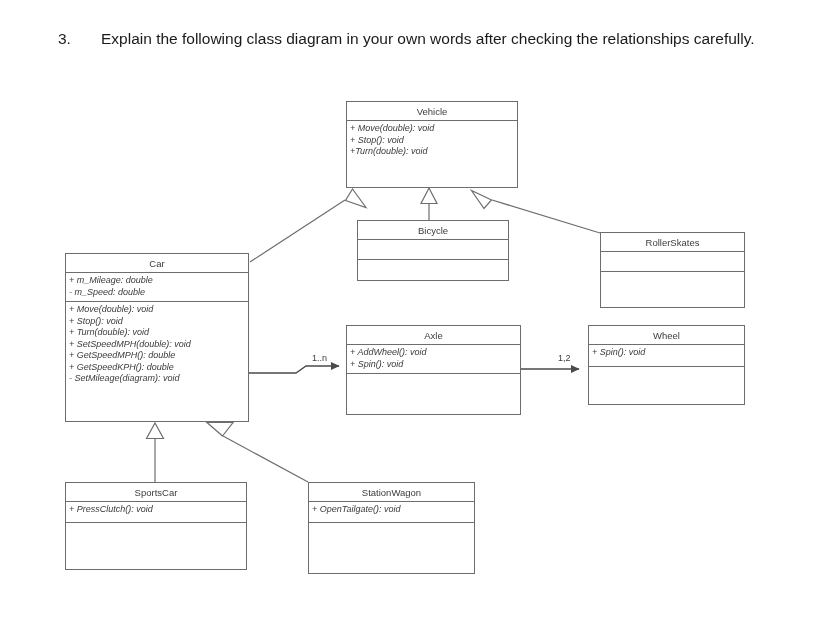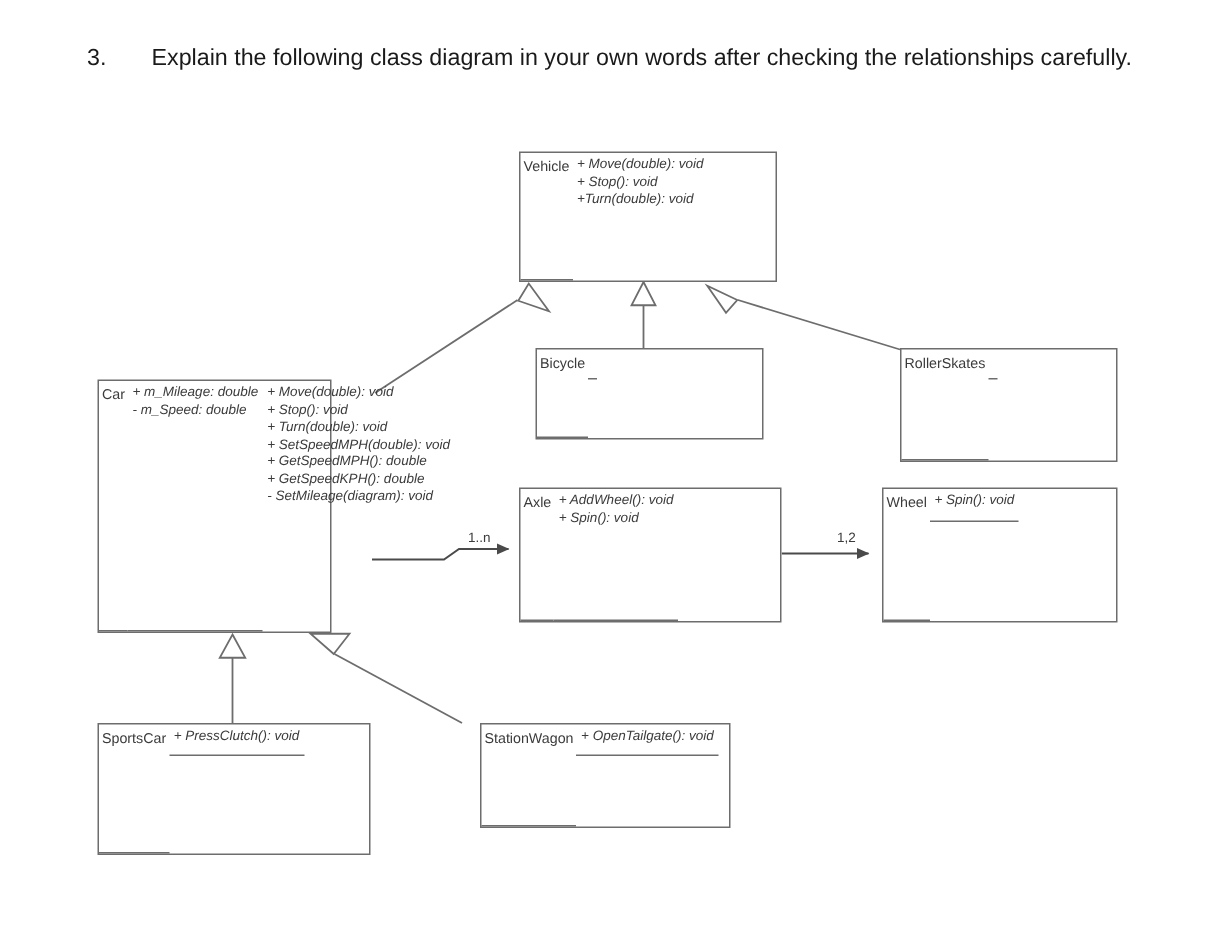--- a/index.html
+++ b/index.html
@@ -53,21 +53,21 @@
     pointer-events: none;
   }
 
   
   .uml-class {
     position: absolute;
     box-sizing: border-box;
     border: 1px solid #6d6d6d;
     background: #ffffff;
     display: flex;
-    flex-direction: row;
+    flex-direction: column;
     z-index: 2;
   }
   .uml-name {
     box-sizing: border-box;
     text-align: center;
     color: #3b3b3b;
     font-size: 9.5px;
     line-height: 11px;
     padding: 4px 2px 3px 2px;
     border-bottom: 1px solid #6d6d6d;
@@ -162,33 +162,33 @@
 
   <div class="uml-class" style="left:346px; top:101px; width:172px; height:87px;">
     <div class="uml-name">Vehicle</div>
     <div class="uml-compartment grow">
       <div class="uml-member">+ Move(double): void</div>
       <div class="uml-member">+ Stop(): void</div>
       <div class="uml-member">+Turn(double): void</div>
     </div>
   </div>
 
-  <div class="uml-class" style="left:357px; top:232px; width:152px; height:61px;">
+  <div class="uml-class" style="left:357px; top:220px; width:152px; height:61px;">
     <div class="uml-name">Bicycle</div>
     <div class="uml-compartment" style="height:20px;"></div>
     <div class="uml-compartment grow"></div>
   </div>
 
   <div class="uml-class" style="left:600px; top:232px; width:145px; height:76px;">
     <div class="uml-name">RollerSkates</div>
     <div class="uml-compartment" style="height:20px;"></div>
     <div class="uml-compartment grow"></div>
   </div>
 
-  <div class="uml-class" style="left:65px; top:253px; width:156px; height:169px;justify-content:space-between;">
+  <div class="uml-class" style="left:65px; top:253px; width:184px; height:169px;justify-content:space-between;">
     <div class="uml-name">Car</div>
     <div class="uml-compartment">
       <div class="uml-member">+ m_Mileage: double</div>
       <div class="uml-member">-  m_Speed: double</div>
     </div>
     <div class="uml-compartment grow">
       <div class="uml-member">+ Move(double): void</div>
       <div class="uml-member">+ Stop(): void</div>
       <div class="uml-member">+ Turn(double): void</div>
       <div class="uml-member">+ SetSpeedMPH(double): void</div>
@@ -200,37 +200,37 @@
 
   <div class="uml-class" style="left:346px; top:325px; width:175px; height:90px;">
     <div class="uml-name">Axle</div>
     <div class="uml-compartment">
       <div class="uml-member">+ AddWheel(): void</div>
       <div class="uml-member">+ Spin(): void</div>
     </div>
     <div class="uml-compartment grow"></div>
   </div>
 
-  <div class="uml-class" style="left:588px; top:325px; width:157px; height:90px;">
+  <div class="uml-class" style="left:588px; top:325px; width:157px; height:80px;">
     <div class="uml-name">Wheel</div>
     <div class="uml-compartment" style="height:22px;">
       <div class="uml-member">+ Spin(): void</div>
     </div>
     <div class="uml-compartment grow"></div>
   </div>
 
   <div class="uml-class" style="left:65px; top:482px; width:182px; height:88px;">
     <div class="uml-name">SportsCar</div>
     <div class="uml-compartment" style="height:21px;">
       <div class="uml-member">+ PressClutch(): void</div>
     </div>
     <div class="uml-compartment grow"></div>
   </div>
 
-  <div class="uml-class" style="left:308px; top:482px; width:167px; height:70px;margin-left:12px;">
+  <div class="uml-class" style="left:308px; top:482px; width:167px; height:92px;">
     <div class="uml-name">StationWagon</div>
     <div class="uml-compartment" style="height:21px;">
       <div class="uml-member">+ OpenTailgate(): void</div>
     </div>
     <div class="uml-compartment grow"></div>
   </div>
 
   <div class="multiplicity" style="left:312px; top:353px;">1..n</div>
   <div class="multiplicity" style="left:558px; top:353px;">1,2</div>
 

